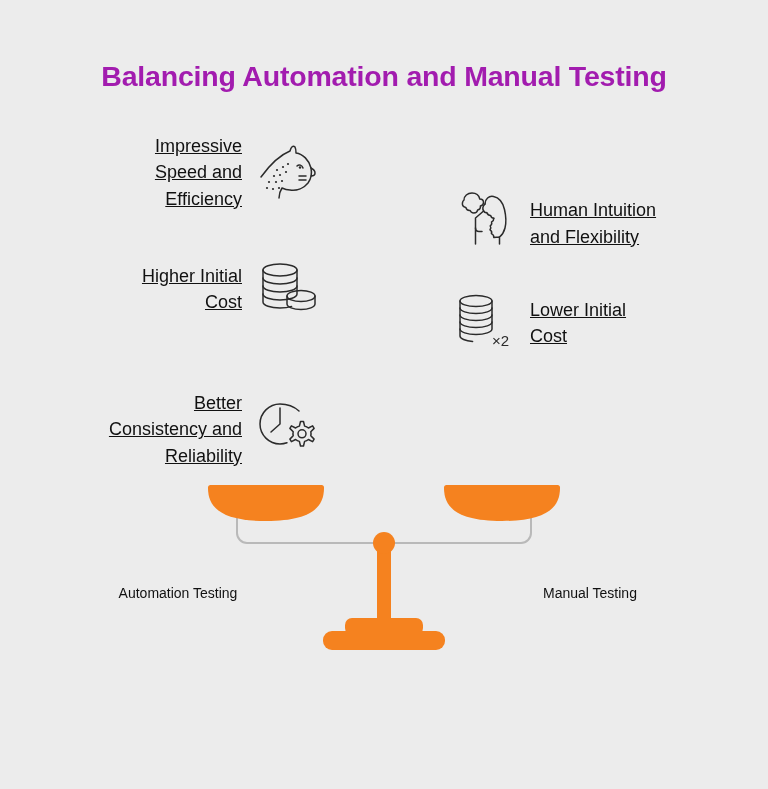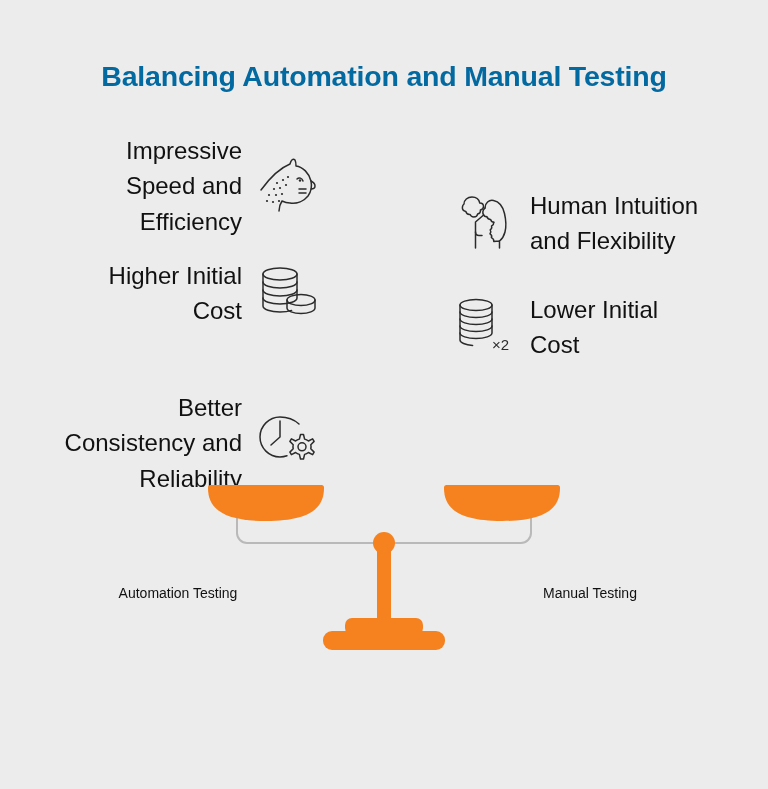--- a/index.html
+++ b/index.html
@@ -23,44 +23,45 @@
 
   
   .title {
     position: absolute;
     top: 60px;
     left: 0;
     width: 768px;
     text-align: center;
     font-size: 28.5px;
     font-weight: bold;
-    color: #0369a1;
+    color: #a21caf;
     letter-spacing: -0.2px;
   }
 
   
   .feature {
     position: absolute;
     display: flex;
     align-items: center;
     gap: 14px;
   }
   .feature.left {
     flex-direction: row;
     justify-content: flex-end;
   }
   .feature.right {
     flex-direction: row;
     justify-content: flex-start;
   }
   .feature-label {
-    font-size: 24px;
+    font-size: 18px;
     line-height: 1.47;
     color: #111111;
     white-space: pre-line;
+    text-decoration: underline;
   }
   .feature.left .feature-label { text-align: right; }
   .feature.right .feature-label { text-align: left; }
 
   .feature-icon {
     flex: 0 0 auto;
     width: 64px;
     height: 62px;
     display: block;
   }
@@ -68,21 +69,21 @@
     display: block;
     width: 100%;
     height: 100%;
   }
 
   
   #feat-speed      { left: 60px;  top: 133px; width: 260px; }
   #feat-cost-high  { left: 60px;  top: 258px; width: 260px; }
   #feat-consist    { left: 34px;  top: 390px; width: 286px; }
 
-  #feat-intuition  { left: 452px; top: 188px; width: 290px; }
+  #feat-intuition  { left: 452px; top: 188px; width: 290px; align-items: flex-end; }
   #feat-cost-low   { left: 452px; top: 292px; width: 290px; }
   #feat-adapt      { left: 452px; top: 395px; width: 290px; }
 
   
   #scale {
     position: absolute;
     left: 206px;
     top: 478px;
     width: 356px;
     height: 180px;

